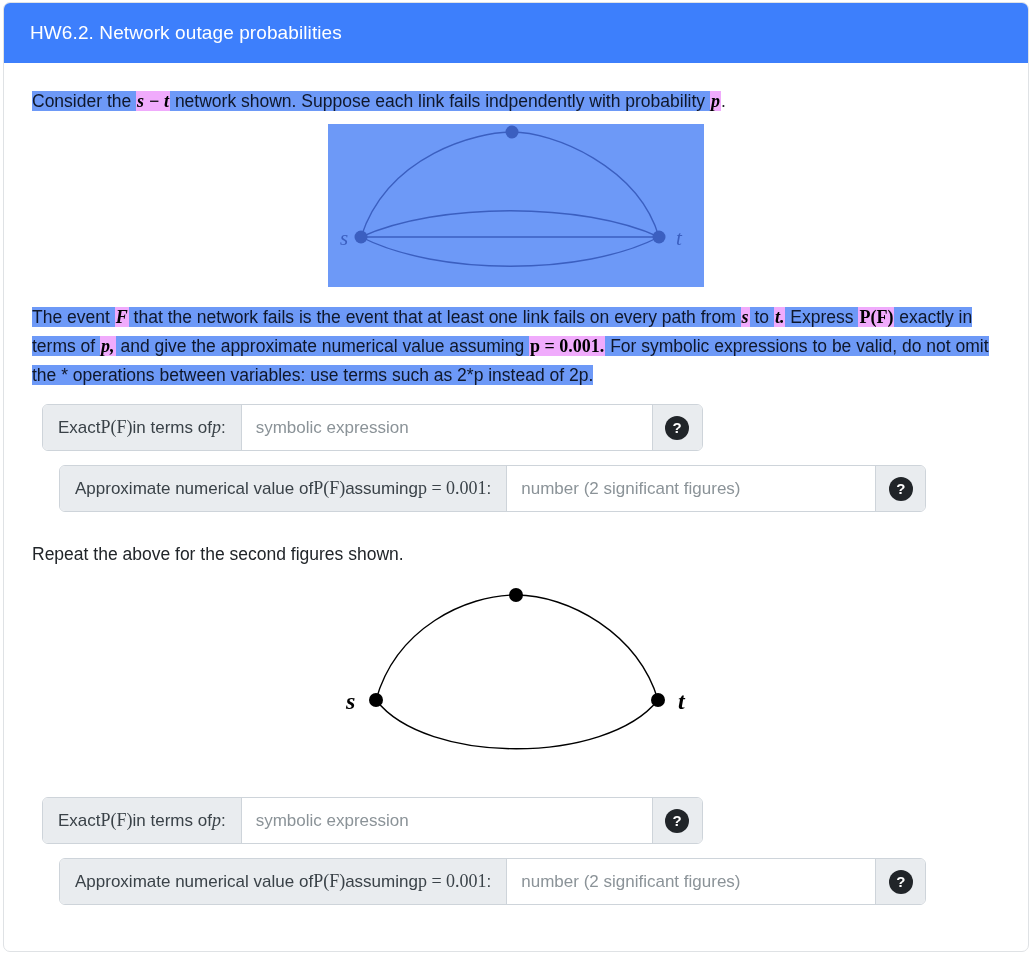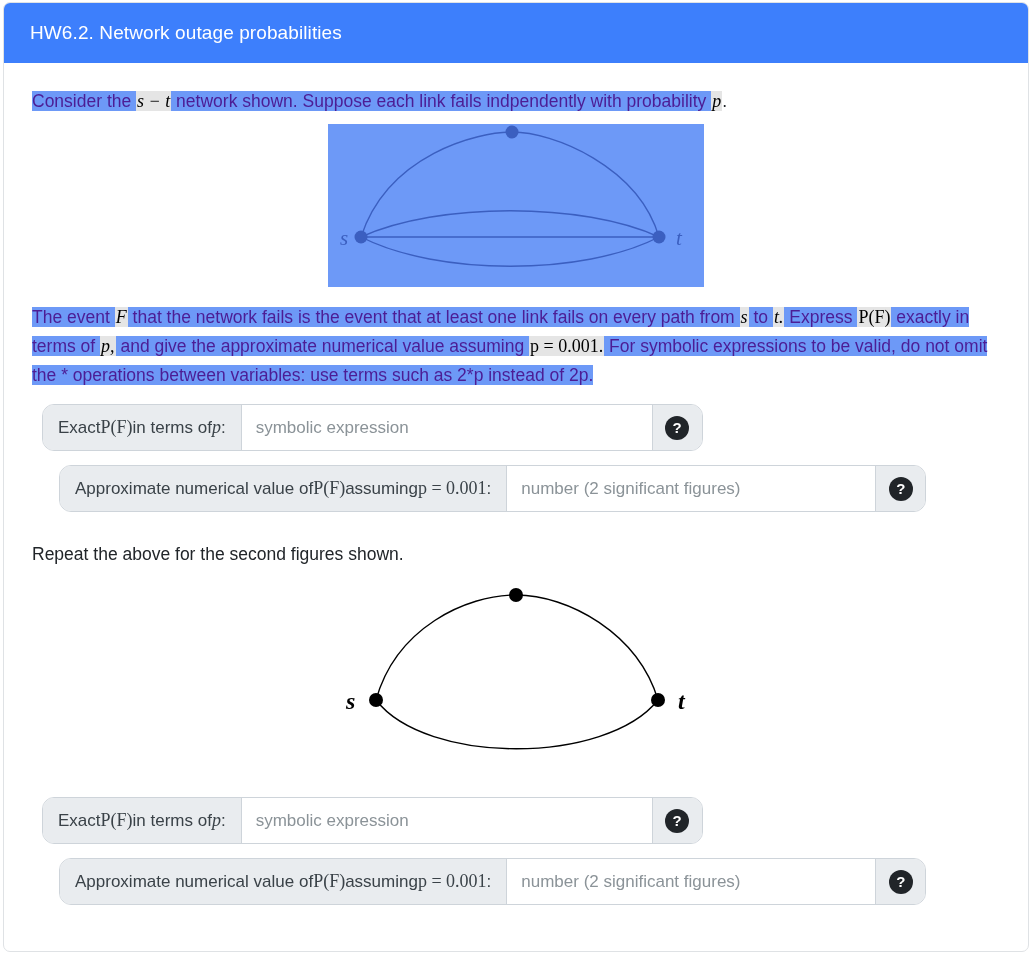--- a/index.html
+++ b/index.html
@@ -43,29 +43,30 @@
   }
 
   
   .qtext {
     font-size: 17.5px;
     line-height: 29px;
     color: #212529;
   }
   .sel {
     background: #6d99f7;
-    color: #4c1d95;
+    color: #0f172a;
     box-decoration-break: clone;
     -webkit-box-decoration-break: clone;
   }
   
   .mathsel {
-    background: #e5e5e5;
+    background: #f0abfc;
     color: #000000;
     padding: 0 1px;
+    font-weight: bold;
   }
   .mi {
     font-family: "Liberation Serif", serif;
     font-style: italic;
     font-size: 18px;
   }
   .mn {
     font-family: "Liberation Serif", serif;
     font-style: normal;
     font-size: 18px;
@@ -100,21 +101,21 @@
   
   .input-row {
     display: flex;
     align-items: stretch;
     margin: 14px 0 0 10px;
   }
   .ig {
     display: flex;
     align-items: stretch;
     border: 1px solid #ced4da;
-    border-radius: 12px;
+    border-radius: 6px;
     background: #ffffff;
     overflow: hidden;
     height: 45px;
   }
   .ig-label {
     background: #e9ecef;
     border-right: 1px solid #ced4da;
     display: flex;
     align-items: center;
     padding: 0 15px;

